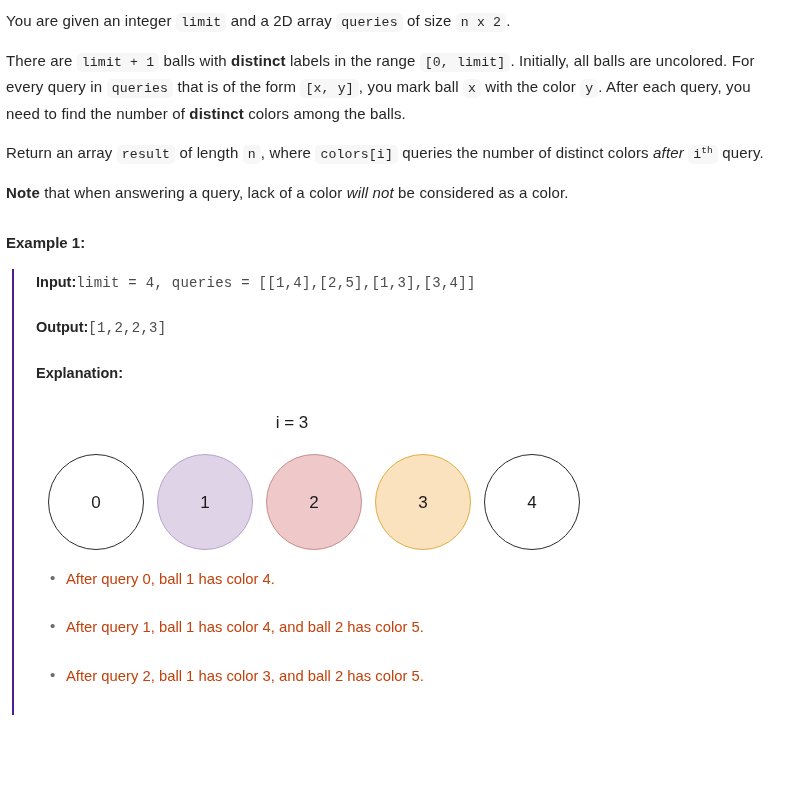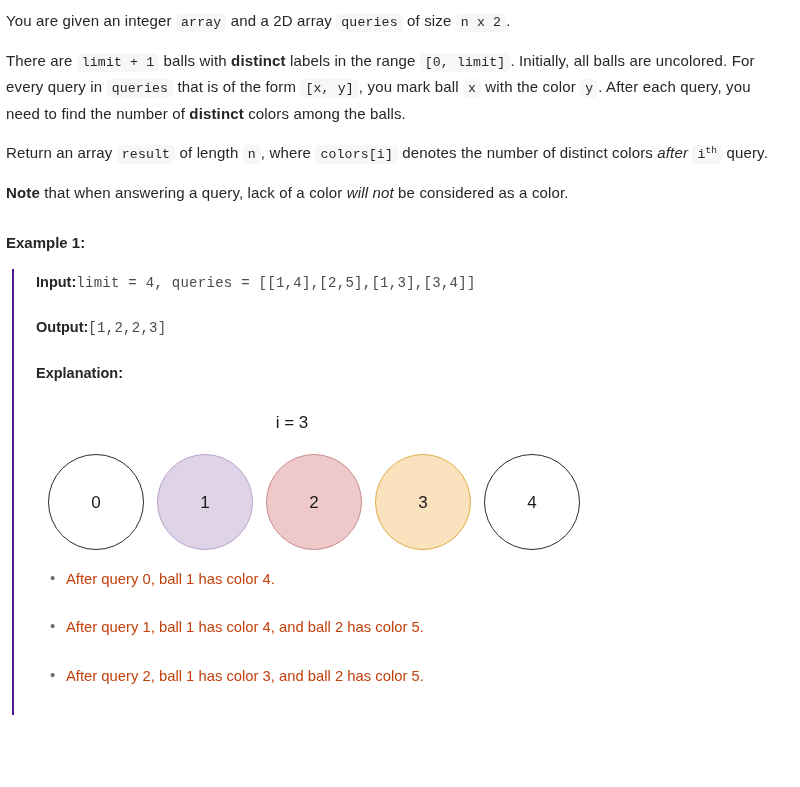--- a/index.html
+++ b/index.html
@@ -132,25 +132,25 @@
     font-size: 15px;
   }
 </style>
 </head>
 <body>
 
 <div class="page">
 
   <div class="statement">
 
-    <p class="para"><span>You are given an integer </span><code class="chip">array</code><span> and a 2D array </span><code class="chip">queries</code><span> of size </span><code class="chip">n x 2</code><span>.</span></p>
+    <p class="para"><span>You are given an integer </span><code class="chip">limit</code><span> and a 2D array </span><code class="chip">queries</code><span> of size </span><code class="chip">n x 2</code><span>.</span></p>
 
     <p class="para"><span>There are </span><code class="chip">limit + 1</code><span> balls with </span><b class="strong">distinct</b><span> labels in the range </span><code class="chip">[0, limit]</code><span>. Initially, all balls are uncolored. For every query in </span><code class="chip">queries</code><span> that is of the form </span><code class="chip">[x, y]</code><span>, you mark ball </span><code class="chip">x</code><span> with the color </span><code class="chip">y</code><span>. After each query, you need to find the number of </span><b class="strong">distinct</b><span> colors among the balls.</span></p>
 
-    <p class="para"><span>Return an array </span><code class="chip">result</code><span> of length </span><code class="chip">n</code><span>, where </span><code class="chip">colors[i]</code><span> denotes the number of distinct colors </span><i class="em">after</i><span> </span><code class="chip"><span>i</span><sup>th</sup></code><span> query.</span></p>
+    <p class="para"><span>Return an array </span><code class="chip">result</code><span> of length </span><code class="chip">n</code><span>, where </span><code class="chip">colors[i]</code><span> queries the number of distinct colors </span><i class="em">after</i><span> </span><code class="chip"><span>i</span><sup>th</sup></code><span> query.</span></p>
 
     <p class="para"><b class="strong">Note</b><span> that when answering a query, lack of a color </span><i class="em">will not</i><span> be considered as a color.</span></p>
 
     <h3 class="example-title">Example 1:</h3>
 
     <div class="example-block">
 
       <div class="ex-line"><span class="ex-label">Input:</span><span class="ex-value">limit = 4, queries = [[1,4],[2,5],[1,3],[3,4]]</span></div>
 
       <div class="ex-line"><span class="ex-label">Output:</span><span class="ex-value">[1,2,2,3]</span></div>

